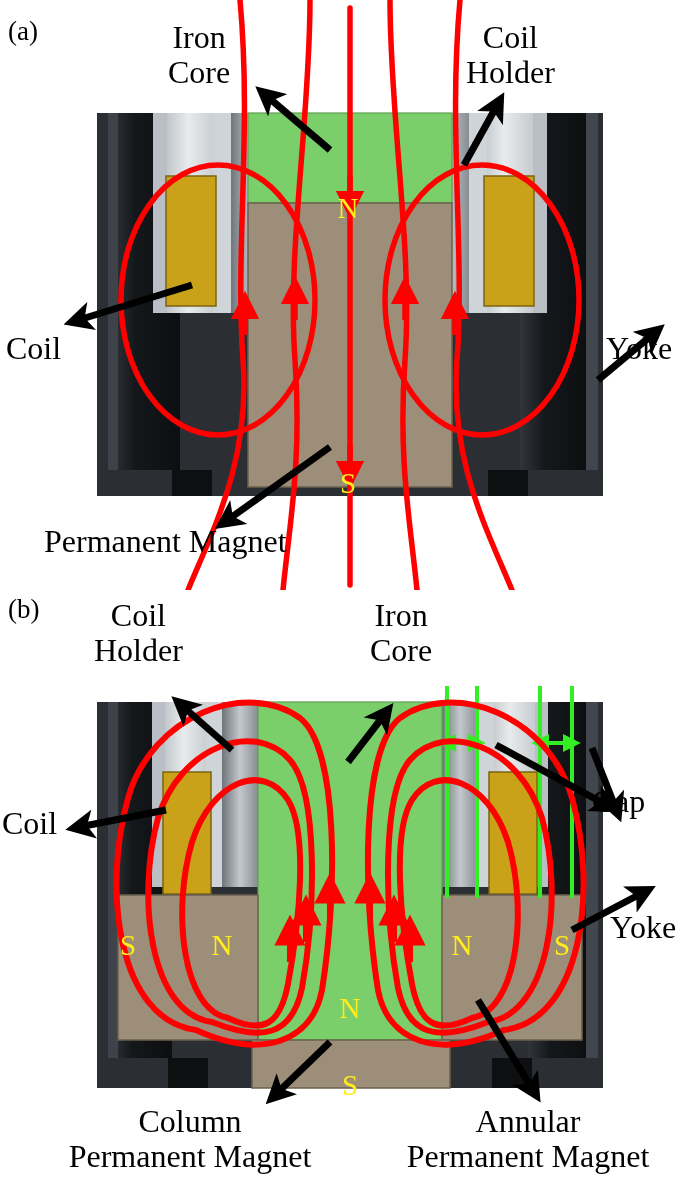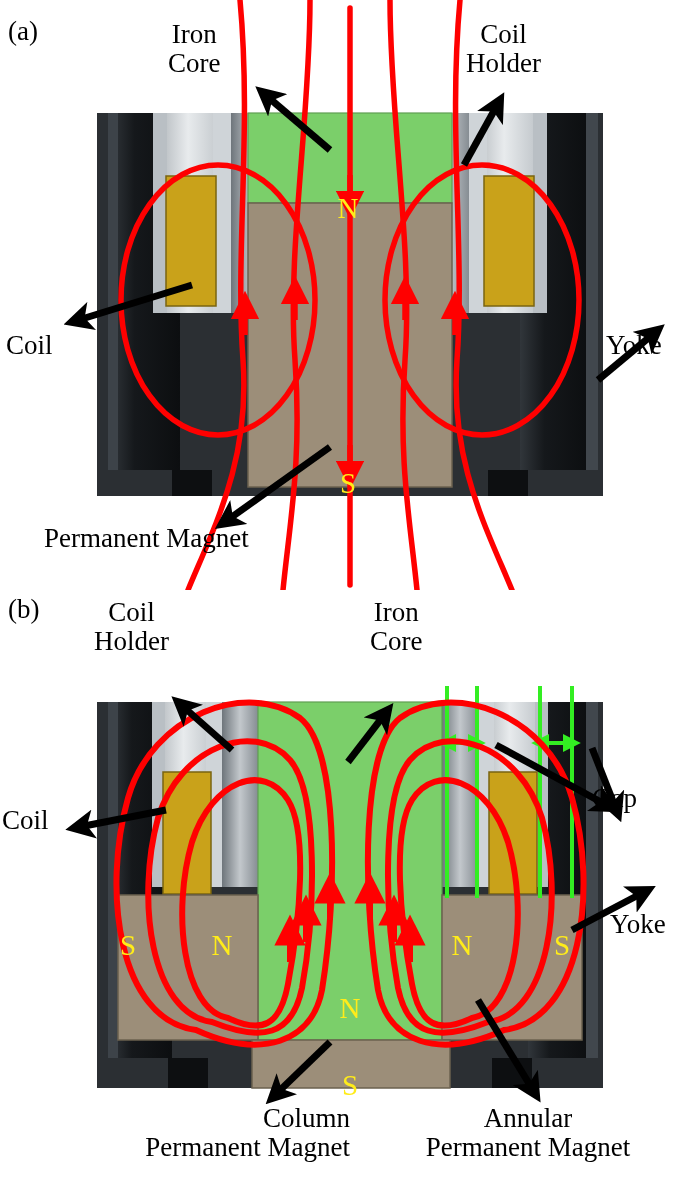--- a/index.html
+++ b/index.html
@@ -2,21 +2,21 @@
 <html><head>
 <meta charset="utf-8">
 <style>
   html,body{margin:0;padding:0;background:#fff;}
   body{width:700px;height:1194px;position:relative;overflow:hidden;
        font-family:"Liberation Serif","DejaVu Serif",serif;}
   .panel{position:absolute;left:0;width:700px;}
   #panel-a{top:0;height:590px;}
   #panel-b{top:590px;height:604px;}
   svg{display:block;}
-  .lbl{position:absolute;color:#000;font-size:27px;line-height:1.08;
+  .lbl{position:absolute;color:#000;font-size:32px;line-height:1.08;
        font-family:"Liberation Serif","DejaVu Serif",serif;white-space:pre;}
   .plabel{position:absolute;font-size:27px;color:#000;}
   .ctr{text-align:center;}
 </style>
 </head>
 <body>
 
 <div class="panel" id="panel-a">
 <svg width="700" height="590" viewBox="0 0 700 590">
   <defs>
@@ -225,15 +225,15 @@
   </g>
 </svg>
 
 <div class="plabel" style="left:8px;top:4px;">(b)</div>
 
 <div class="lbl ctr" style="left:94px;top:8px;">Coil<br>Holder</div>
 <div class="lbl ctr" style="left:370px;top:8px;">Iron<br>Core</div>
 <div class="lbl" style="left:2px;top:216px;">Coil</div>
 <div class="lbl" style="left:592px;top:194px;">Gap</div>
 <div class="lbl" style="left:610px;top:320px;">Yoke</div>
-<div class="lbl ctr" style="left:30px;top:514px;width:320px;text-align:right;">Column<br>Permanent Magnet</div>
+<div class="lbl ctr" style="left:30px;top:514px;width:320px;">Column<br>Permanent Magnet</div>
 <div class="lbl ctr" style="left:360px;top:514px;width:336px;font-family:Liberation Serif, serif;">Annular<br>Permanent Magnet</div>
 </div>
 
 </body></html>

